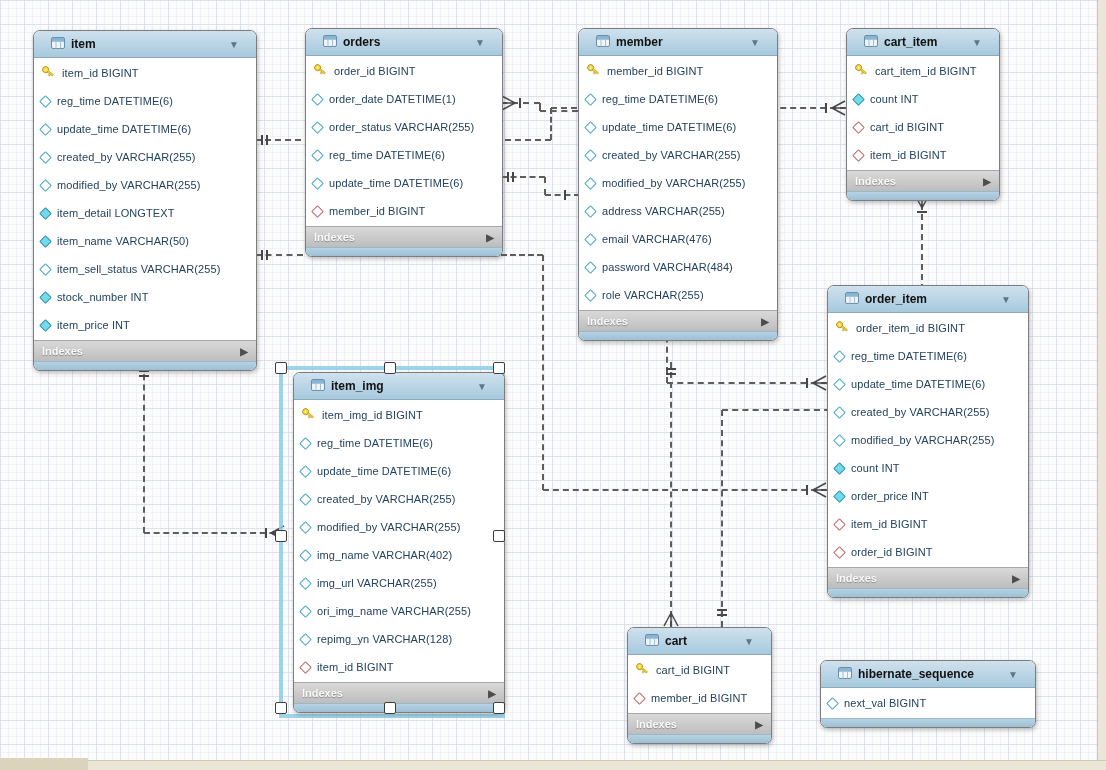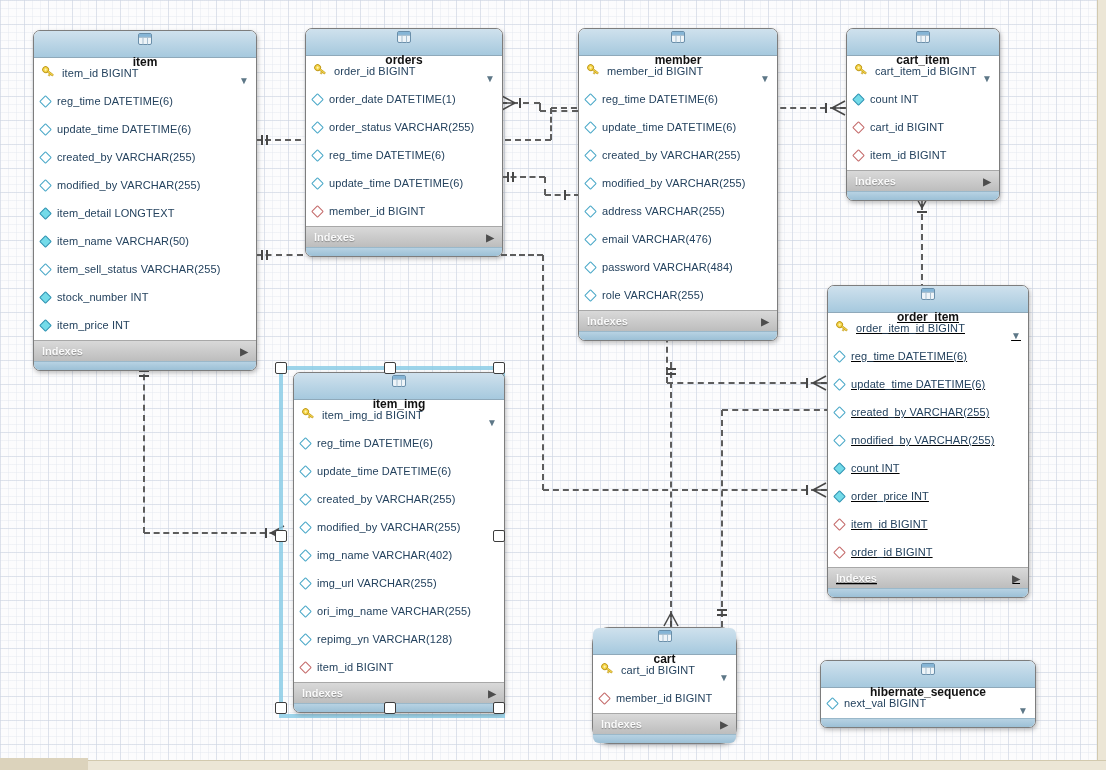--- a/index.html
+++ b/index.html
@@ -25,23 +25,23 @@
   .mark.tick-v{width:2px;height:10px;}
   .mark.tick-h{width:10px;height:2px;}
   .crow{position:absolute;z-index:1;}
 
   .tbl{
     position:absolute;z-index:2;background:#fff;
     border:1px solid #7d7d7d;border-radius:7px;
     box-shadow:1px 2px 4px rgba(70,70,70,0.35);
   }
   .hdr{
-    height:26px;display:flex;align-items:center;gap:6px;padding:0 7px;
+    height:26px;display:flex;align-items:center;gap:6px;padding:0 17px;
     background:linear-gradient(#cfe1ed,#a6c9de);
-    border-bottom:1px solid #8fa9ba;border-radius:6px 6px 0 0;flex-direction:column;
+    border-bottom:1px solid #8fa9ba;border-radius:6px 6px 0 0;
   }
   .tname{font-size:12px;font-weight:bold;color:#111;white-space:nowrap;}
   .collapse{margin-left:auto;font-size:10px;color:#5d7787;}
   .rows{padding:1px 0;}
   .row{height:28px;display:flex;align-items:center;padding:0 7px;}
   .ctext{font-size:11px;color:#24425e;white-space:nowrap;letter-spacing:0.1px;}
   .ic{display:inline-block;flex:0 0 auto;margin-right:7px;}
   .dia{width:7px;height:7px;transform:rotate(45deg);border-radius:1px;}
   .ic-null{border:1.5px solid #4aa8c8;background:#fff;}
   .ic-notnull{border:1.5px solid #2e93b2;background:#74dbe9;}
@@ -354,21 +354,21 @@
           <span class="ic dia ic-fk"></span>
           <span class="ctext">item_id BIGINT</span>
         </div>
       </div>
       <div class="ftr">
         <span>Indexes</span>
         <span class="exp">▶</span>
       </div>
       <div class="bbar"></div>
     </div>
-    <div class="tbl" style="left: 827px; top: 285px; width: 200px; text-decoration: underline;">
+    <div class="tbl" style="left: 827px; top: 285px; width: 200px;">
       <div class="hdr">
         <span class="ic" style="margin-right: 0px;"><svg width="14" height="12">
             <rect x="0.5" y="0.5" width="13" height="11" rx="1.5" fill="#eef4f8" stroke="#6a8faa"></rect>
             <path d="M0.5 4 h13" stroke="#6a8faa"></path>
             <rect x="1" y="1" width="12" height="2.8" fill="#85b5d6"></rect>
             <path d="M5 4 v7.5 M9.5 4 v7.5" stroke="#a7bfd0"></path>
           </svg></span>
         <span class="tname">order_item</span>
         <span class="collapse">▼</span>
       </div>
@@ -482,21 +482,21 @@
           <span class="ic dia ic-fk"></span>
           <span class="ctext">item_id BIGINT</span>
         </div>
       </div>
       <div class="ftr">
         <span>Indexes</span>
         <span class="exp">▶</span>
       </div>
       <div class="bbar"></div>
     </div>
-    <div class="tbl" style="left: 592px; top: 627px; width: 143px; border-radius: 17px;">
+    <div class="tbl" style="left: 627px; top: 627px; width: 143px;">
       <div class="hdr">
         <span class="ic" style="margin-right: 0px;"><svg width="14" height="12">
             <rect x="0.5" y="0.5" width="13" height="11" rx="1.5" fill="#eef4f8" stroke="#6a8faa"></rect>
             <path d="M0.5 4 h13" stroke="#6a8faa"></path>
             <rect x="1" y="1" width="12" height="2.8" fill="#85b5d6"></rect>
             <path d="M5 4 v7.5 M9.5 4 v7.5" stroke="#a7bfd0"></path>
           </svg></span>
         <span class="tname">cart</span>
         <span class="collapse">▼</span>
       </div>

